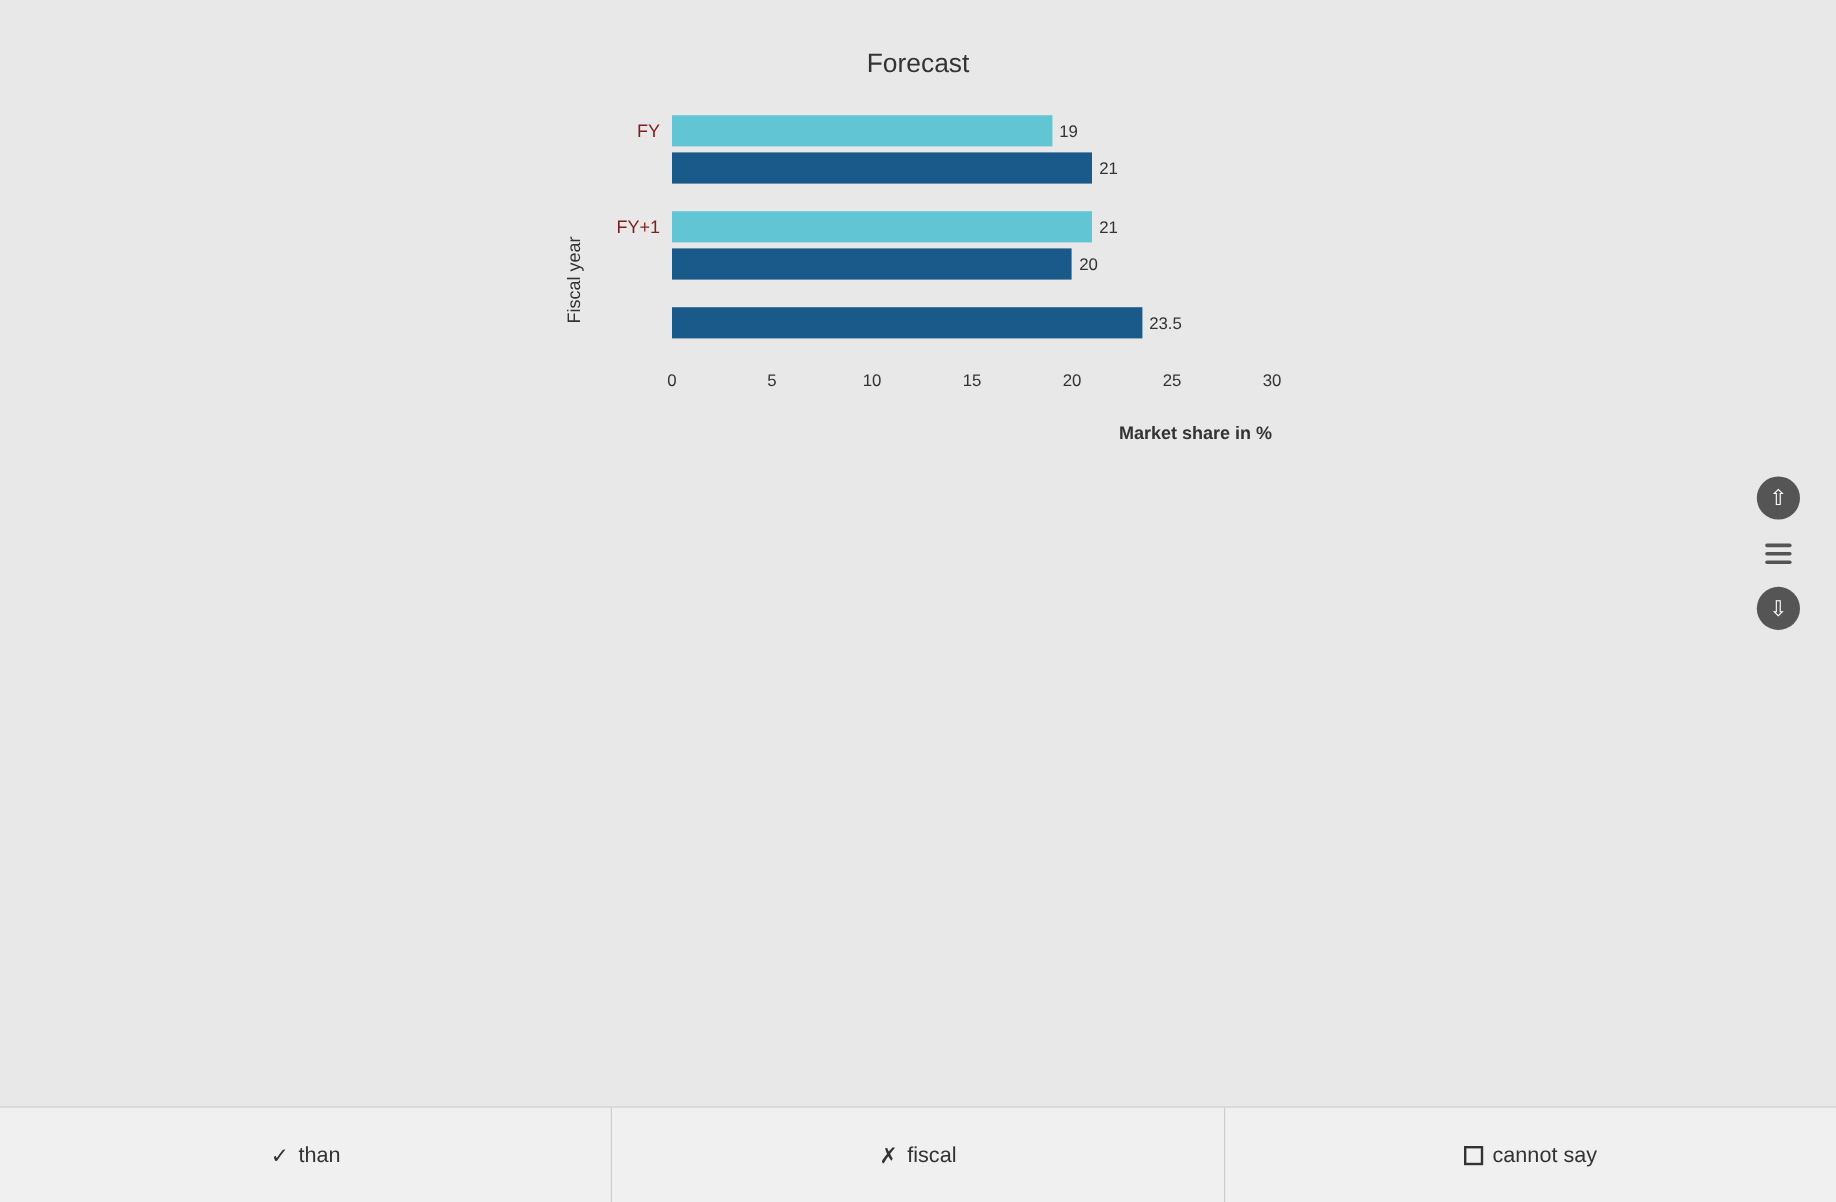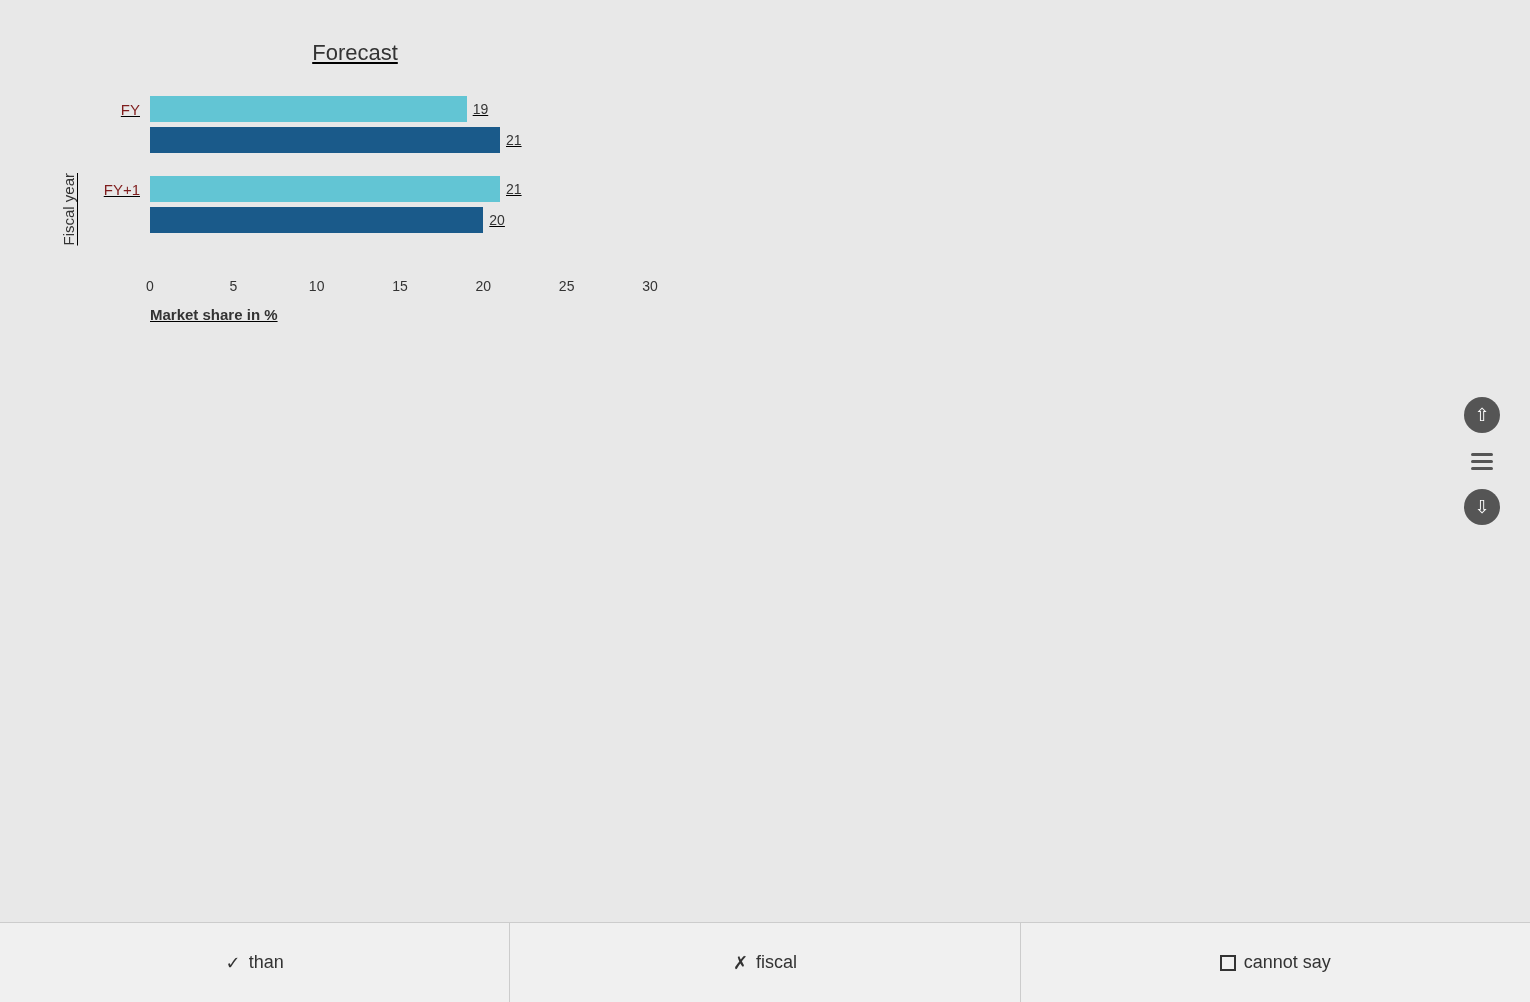--- a/index.html
+++ b/index.html
@@ -8,24 +8,23 @@
       font-family: Arial, sans-serif;
       width: 1530px;
       min-height: 1002px;
       display: flex;
       flex-direction: column;
     }
 
     .main-content {
       flex: 1;
       display: flex;
-      flex-direction: row;
+      flex-direction: column;
       padding: 30px 60px 20px 60px;
       position: relative;
-      text-decoration: underline;
     }
 
     .chart-section {
       display: flex;
       flex-direction: column;
       align-items: center;
       margin-top: 10px;
     }
 
     .chart-title {
@@ -118,23 +117,23 @@
     .x-tick {
       font-size: 14px;
       color: #333;
       position: absolute;
       transform: translateX(-50%);
     }
 
     .x-axis-label {
       font-size: 15px;
       color: #333;
-      text-align: left;
+      text-align: right;
       font-weight: bold;
-      margin-top: 4px;
+      margin-top: 20px;
     }
 
     .legend {
       display: flex;
       flex-direction: row;
       gap: 30px;
       margin-top: 10px;
       margin-left: 65px;
     }
 
@@ -292,20 +291,27 @@
           <div class="bar-row">
             <div class="bar-label"></div>
             <div class="bar-track" style="width: calc(20 / 30 * 500px)">
               <div class="bar-fill-dark" style="width: 100%; height: 100%;"></div>
             </div>
             <div class="bar-value">20</div>
           </div>
         </div>
 
         <div class="bar-group">
+          <div class="bar-row">
+            <div class="bar-label"></div>
+            <div class="bar-track" style="width: calc(23.5 / 30 * 500px)">
+              <div class="bar-fill-dark" style="width: 100%; height: 100%;"></div>
+            </div>
+            <div class="bar-value">23.5</div>
+          </div>
         </div>
 
         <div class="x-axis-container">
           <div class="x-ticks" style="width: 500px; position: relative; height: 24px;">
             <span class="x-tick" style="left: calc(0/30 * 500px);">0</span>
             <span class="x-tick" style="left: calc(5/30 * 500px);">5</span>
             <span class="x-tick" style="left: calc(10/30 * 500px);">10</span>
             <span class="x-tick" style="left: calc(15/30 * 500px);">15</span>
             <span class="x-tick" style="left: calc(20/30 * 500px);">20</span>
             <span class="x-tick" style="left: calc(25/30 * 500px);">25</span>

